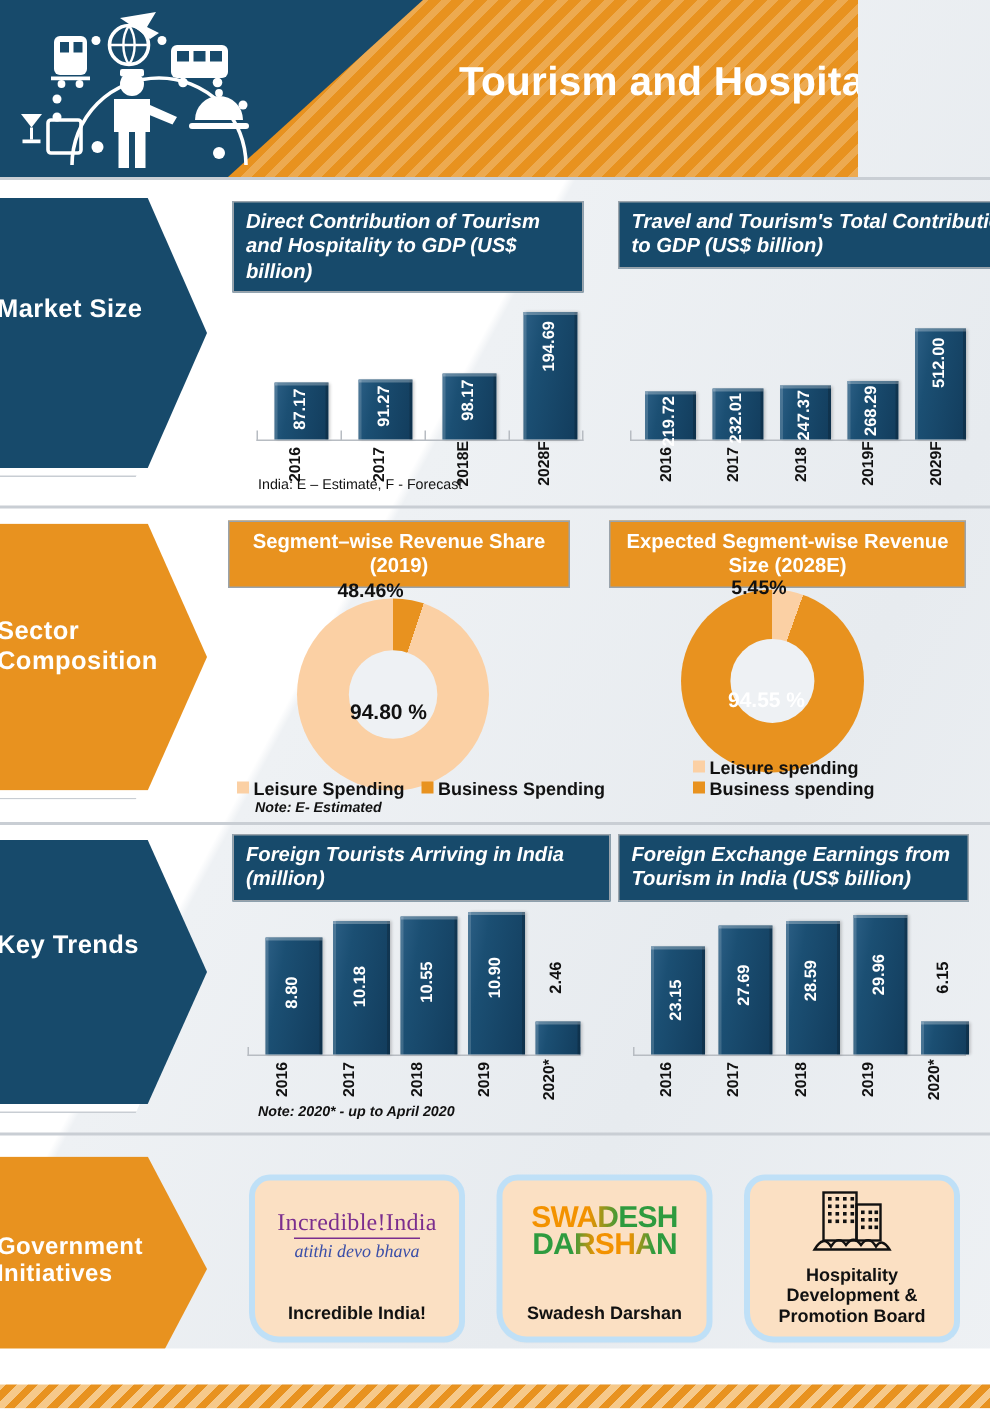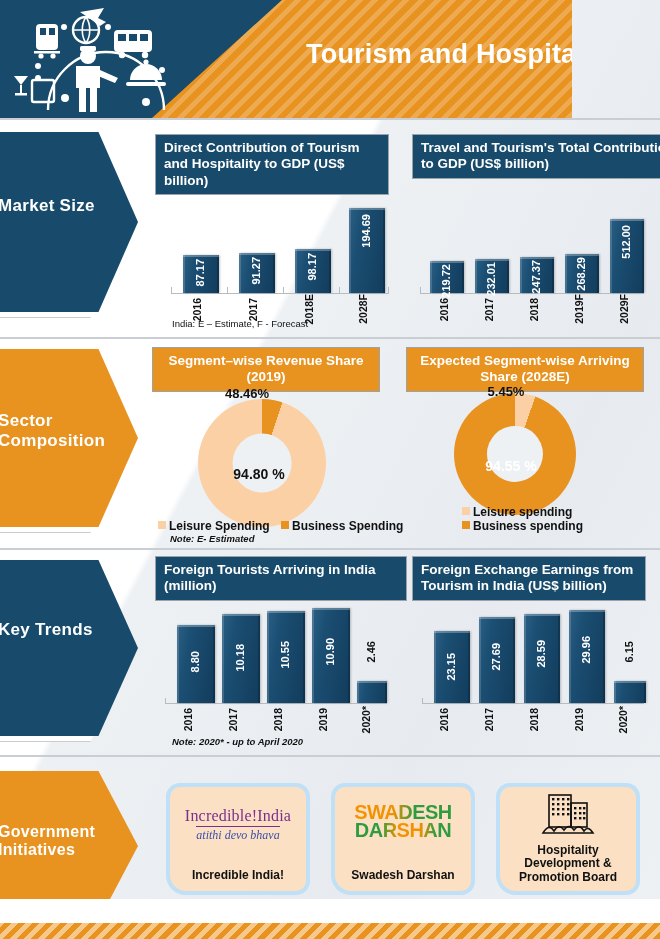--- a/index.html
+++ b/index.html
@@ -38,21 +38,21 @@
     clip-path:polygon(0% 0%,74% 0%,100% 50%,74% 100%,0% 100%);
     background:#ffffff;border:1px solid #c8cdd3;box-sizing:border-box;}
   .hexlabel{position:absolute;left:12px;color:#fff;font-size:17px;font-weight:bold;
     line-height:1.15;letter-spacing:.3px;}
 
   
   .panel{position:absolute;}
   .panel-title{position:absolute;left:0;top:0;box-sizing:border-box;
     padding:5px 8px;color:#fff;font-size:13.5px;font-weight:bold;line-height:1.22;
     border:1px solid #9aa3ab;}
-  .pt-blue{background:#174A6B;}
+  .pt-blue{background:#174A6B;font-style:italic;}
   .pt-orange{background:#E8921F;text-align:center;}
 
   .chart{position:absolute;}
   .axis{position:absolute;left:0;bottom:0;width:100%;height:1px;background:#b7bcc2;}
   .bar{position:absolute;bottom:1px;
      background:linear-gradient(100deg,#2c5f85 0%,#1b4f73 28%,#123c5c 100%);
      box-shadow:inset 0 2px 0 rgba(255,255,255,.28), inset 2px 0 0 rgba(255,255,255,.16),
                 inset -2px 0 0 rgba(0,0,0,.18), 1px 0 2px rgba(0,0,0,.22);}
   .barval{position:absolute;color:#fff;font-size:11px;font-weight:bold;
      writing-mode:vertical-rl;transform:rotate(180deg);white-space:nowrap;}
@@ -259,21 +259,21 @@
       <div class="dlab" style="left:50px;top:40px;width:90px;color:#111">48.46%</div>
       <div class="dlab" style="left:52px;top:120px;width:110px;color:#111;font-size:14px">94.80 %</div>
 
       <div class="legend" style="left:6px;top:172px">
         <span class="lgsw" style="background:#FBD0A4"></span><span>Leisure Spending</span>
         <span class="lgsw" style="background:#E8921F;margin-left:8px"></span><span>Business Spending</span>
       </div>
     </div>
 
     <div class="panel" style="left:406px;top:8px;width:244px;height:190px">
-      <div class="panel-title pt-orange" style="width:238px">Expected Segment-wise Arriving Share (2028E)</div>
+      <div class="panel-title pt-orange" style="width:238px">Expected Segment-wise Revenue Size (2028E)</div>
 
       <div class="donut" style="left:48px;top:46px;width:122px;height:122px;
            background:conic-gradient(from 0deg,#FBD0A4 0deg 19.6deg,#E8921F 19.6deg 360deg);"></div>
       <div class="dlab" style="left:52px;top:38px;width:96px;color:#111">5.45%</div>
       <div class="dlab" style="left:50px;top:112px;width:110px;color:#fff;font-size:14px">94.55 %</div>
 
       <div class="legend" style="left:56px;top:158px">
         <span class="lgsw" style="background:#FBD0A4"></span><span>Leisure spending</span>
       </div>
       <div class="legend" style="left:56px;top:172px">

